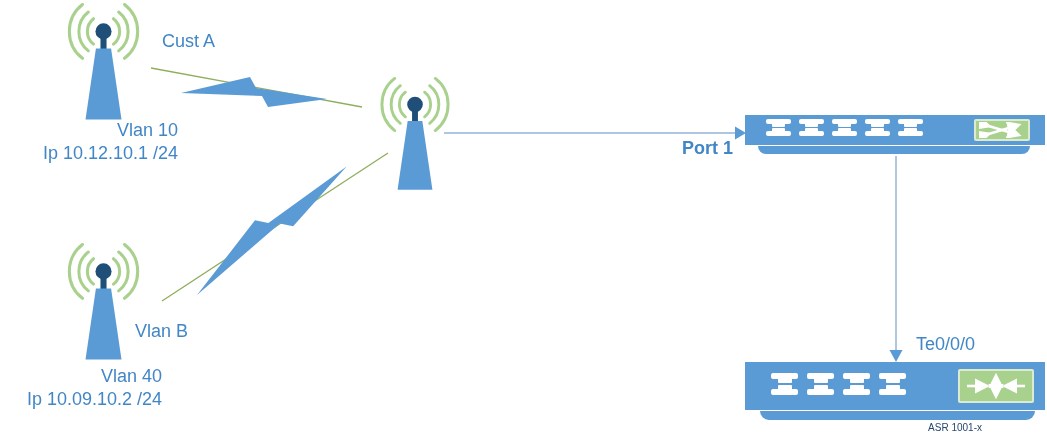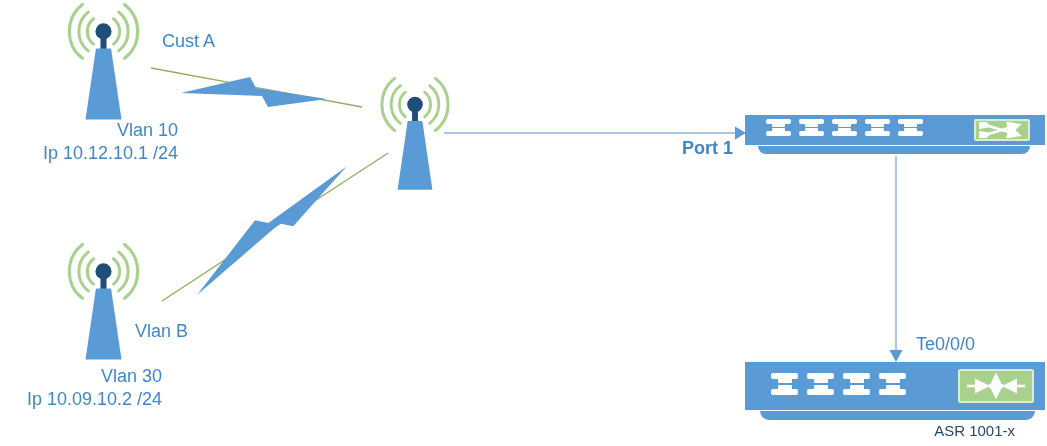--- a/index.html
+++ b/index.html
@@ -241,23 +241,23 @@
   <div class="base-bar" style="left:760px;top:411px;width:275px;height:9px;"></div>
 
   <div class="lbl" style="left:162px;top:31px;">Cust A</div>
   <div class="lbl lbl-center vlan-block" style="left:16px;top:119px;width:162px;">
     <div>Vlan 10</div>
     <div>Ip 10.12.10.1 /24</div>
   </div>
 
   <div class="lbl" style="left:135px;top:321px;">Vlan B</div>
   <div class="lbl lbl-center vlan-block" style="left:0px;top:365px;width:162px;">
-    <div>Vlan 30</div>
+    <div>Vlan 40</div>
     <div>Ip 10.09.10.2 /24</div>
   </div>
 
   <div class="lbl" style="left:682px;top:138px;font-weight:bold;">Port 1</div>
 
   <div class="lbl" style="left:907px;top:334px;margin-left:9px;">Te0/0/0</div>
 
-  <div class="lbl lbl-center" style="left:795px;top:422px;width:220px;font-size:15px;color:var(--router-label-navy,#27476E);">ASR 1001-x</div>
+  <div class="lbl lbl-center" style="left:762px;top:422px;width:220px;font-size:10px;color:var(--router-label-navy,#27476E);">ASR 1001-x</div>
 
 </div>
 
 </body></html>

